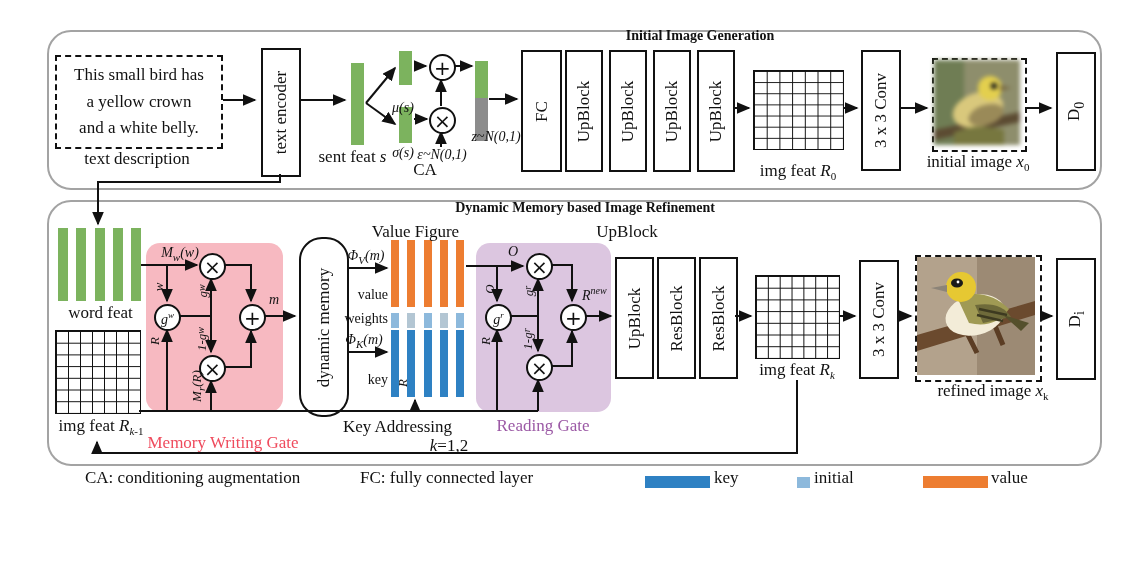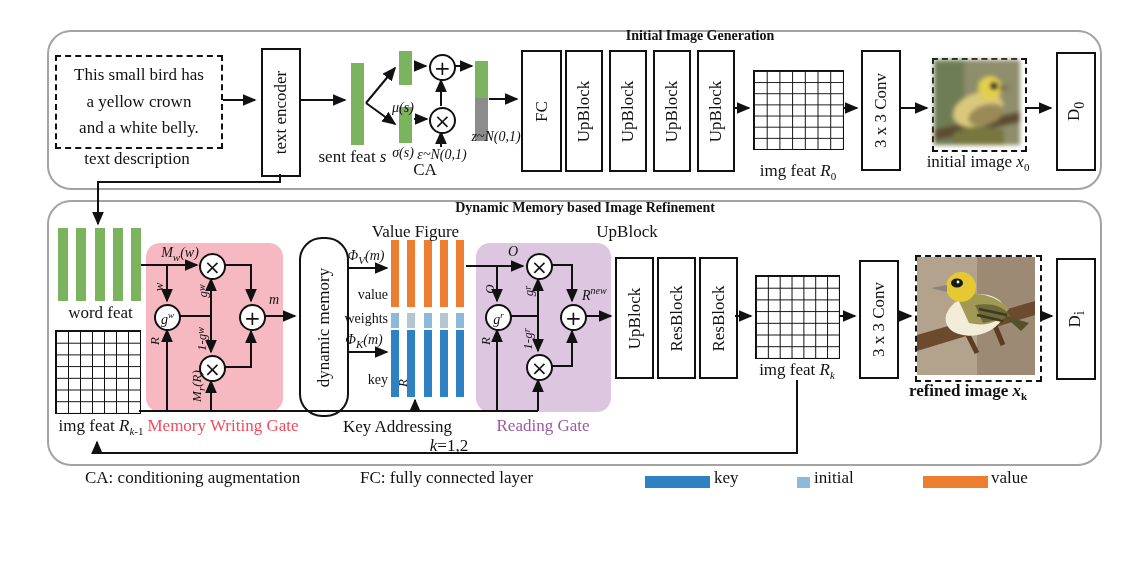--- a/index.html
+++ b/index.html
@@ -25,21 +25,21 @@
   .opglyph{font-size:20px;line-height:0;font-family:"DejaVu Sans", sans-serif;}
   .gatetext{font-style:italic;font-size:14px;line-height:0;}
   .gatetext sup{font-size:9px;}
   .rot{position:absolute;width:44px;height:14px;display:flex;align-items:center;justify-content:center;
        transform:rotate(-90deg);font-size:13px;font-style:italic;white-space:nowrap;z-index:5;line-height:1;}
   .rot sup,.lab sup{font-size:10px;}
   .lab sub,.rot sub{font-size:11px;}
   svg.wires{position:absolute;left:0;top:0;z-index:3;pointer-events:none;}
   .swatch{position:absolute;z-index:2;}
   .caption{position:absolute;font-size:17px;line-height:1.5;text-align:left;z-index:5;}
-  .redtxt{color:var(--red_text);}
+  .redtxt{color:var(--red_text);margin-top:17px;}
   .purpletxt{color:var(--purple_text);}
 </style>
 </head>
 <body>
 
 <div class="stage">
 
   <div class="panel" style="left:47px;top:30px;width:1051px;height:156px;"></div>
   <div class="ptitle" style="left:520px;top:28px;width:360px;">Initial Image Generation</div>
 
@@ -242,21 +242,21 @@
       <path d="M40,40 Q70,30 92,52 Q78,72 52,66 Z" fill="#a09a54"></path>
       <path d="M58,48 Q84,44 94,60 L66,66 Z" fill="#6e6a3a"></path>
       <path d="M62,52 L90,58 M60,58 L86,64" stroke="#3d3a20" stroke-width="2.5"></path>
       <circle cx="44" cy="30" r="15" fill="#e6c832"></circle>
       <ellipse cx="40" cy="26" rx="6" ry="4.5" fill="#1a1a1a"></ellipse>
       <circle cx="41" cy="25" r="1.4" fill="#fff"></circle>
       <polygon points="30,28 14,31 30,35" fill="#8c8478"></polygon>
       <path d="M86,58 L112,66 L104,74 Z" fill="#55502c"></path>
     </svg>
   </div>
-  <div class="lab" style="left:893px;top:381px;width:150px;font-weight:bold;">refined image <i>x</i><sub>k</sub></div>
+  <div class="lab" style="left:918px;top:381px;width:150px;">refined image <i>x</i><sub>k</sub></div>
 
   <div class="box" style="left:1056px;top:258px;width:36px;height:118px;">
     <span class="vtext">D<sub>i</sub></span>
     </div>
 
   <svg class="wires" width="1147" height="565">
     <defs>
       <marker id="ah" markerWidth="7" markerHeight="6" refX="6.2" refY="3" orient="auto">
         <path d="M0,0 L7,3 L0,6 Z" fill="#111"></path>
       </marker>

